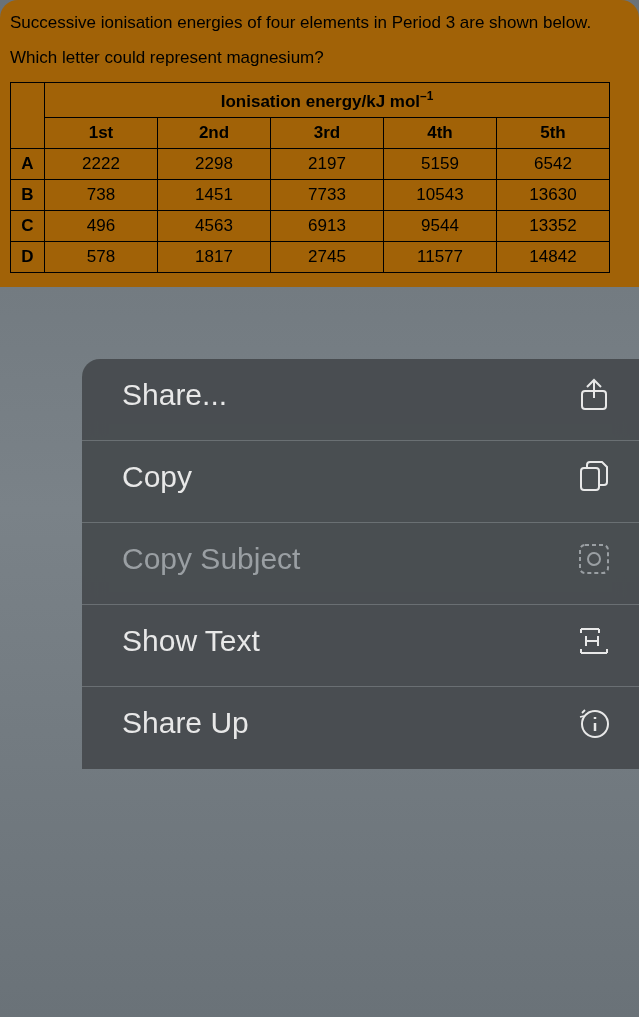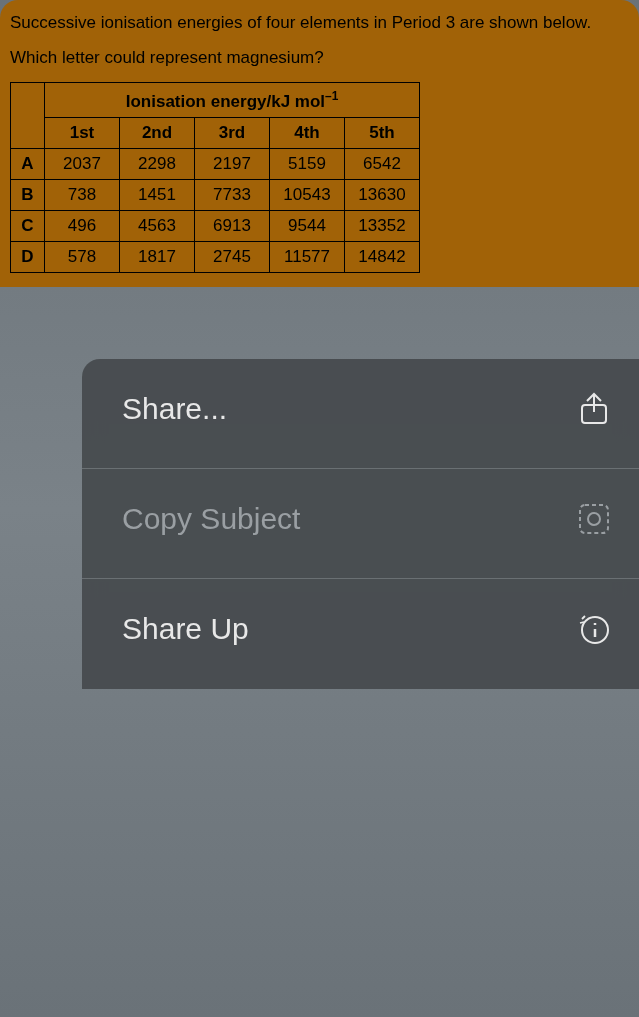--- a/index.html
+++ b/index.html
@@ -43,21 +43,21 @@
     table.ionisation td {
       border: 1px solid #000;
       text-align: center;
       padding: 5px 0;
     }
     table.ionisation .row-label {
       width: 34px;
       font-weight: bold;
     }
     table.ionisation .col {
-      width: 75px;
+      width: 113px;
     }
     table.ionisation .header-main {
       font-weight: bold;
       padding: 6px 8px;
     }
     table.ionisation .header-sub {
       font-weight: bold;
     }
     table.ionisation .topleft {
       border-top: 1px solid #000;
@@ -75,21 +75,21 @@
       background: rgba(70, 74, 78, 0.94);
       border-radius: 18px 0 0 0;
       overflow: hidden;
       backdrop-filter: blur(10px);
     }
     .menu-item {
       display: flex;
       align-items: center;
       justify-content: space-between;
       padding: 0 28px 10px 40px;
-      height: 110px;
+      height: 82px;
       color: #e8e8e8;
       font-size: 30px;
       font-weight: 400;
       border-bottom: 1px solid rgba(140, 145, 150, 0.5);
       cursor: pointer;
     }
     .menu-item:last-child {
       border-bottom: none;
     }
     .menu-item.disabled {
@@ -128,21 +128,21 @@
     </tr>
     <tr>
       <th class="col header-sub">1st</th>
       <th class="col header-sub">2nd</th>
       <th class="col header-sub">3rd</th>
       <th class="col header-sub">4th</th>
       <th class="col header-sub">5th</th>
     </tr>
     <tr>
       <td class="row-label">A</td>
-      <td>2037</td>
+      <td>2222</td>
       <td>2298</td>
       <td>2197</td>
       <td>5159</td>
       <td>6542</td>
     </tr>
     <tr>
       <td class="row-label">B</td>
       <td>738</td>
       <td>1451</td>
       <td>7733</td>
@@ -172,26 +172,47 @@
 <div class="context-menu">
   <div class="menu-item">
     <span>Share...</span>
     <span class="menu-icon">
       <svg viewBox="0 0 34 34">
           <rect x="5" y="13" width="24" height="18" rx="3"></rect>
           <path d="M17 3 L17 20 M10 9 L17 2 L24 9"></path>
         </svg>
     </span>
   </div>
+  <div class="menu-item">
+    <span>Copy</span>
+    <span class="menu-icon">
+      <svg viewBox="0 0 34 34">
+          <rect x="4" y="8" width="18" height="22" rx="3"></rect>
+          <path d="M10 8 V5 a3 3 0 0 1 3 -3 h12 l5 5 v15 a3 3 0 0 1 -3 3 h-5"></path>
+        </svg>
+    </span>
+  </div>
   <div class="menu-item disabled">
     <span>Copy Subject</span>
     <span class="menu-icon">
       <svg viewBox="0 0 34 34">
           <rect x="3" y="3" width="28" height="28" rx="5" stroke-dasharray="4 3"></rect>
           <circle cx="17" cy="17" r="6"></circle>
+        </svg>
+    </span>
+  </div>
+  <div class="menu-item">
+    <span>Show Text</span>
+    <span class="menu-icon">
+      <svg viewBox="0 0 34 34">
+          <path d="M4 5 h18 M4 5 v4 M22 5 v4"></path>
+          <path d="M4 29 h26 M4 29 v-4 M30 29 v-4"></path>
+          <line x1="9" y1="12" x2="9" y2="22"></line>
+          <line x1="21" y1="12" x2="21" y2="22"></line>
+          <line x1="9" y1="17" x2="21" y2="17"></line>
         </svg>
     </span>
   </div>
   <div class="menu-item">
     <span>Share Up</span>
     <span class="menu-icon">
       <svg viewBox="0 0 34 34">
           <circle cx="18" cy="18" r="13"></circle>
           <path d="M18 11 v2 M18 17 v8" stroke-width="2.5"></path>
           <path d="M5 7 l3 -3 M3 11 l4 -1" stroke-width="1.8"></path>

